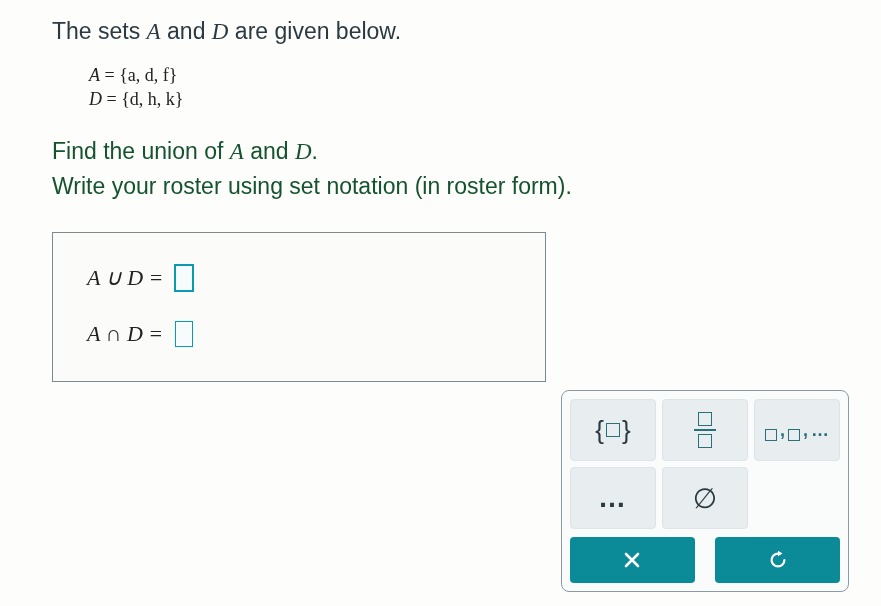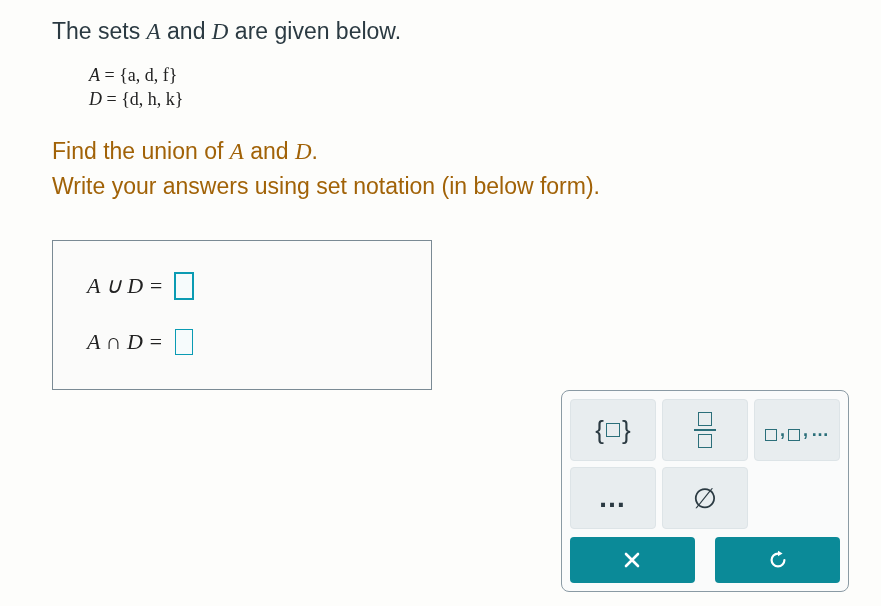--- a/index.html
+++ b/index.html
@@ -29,26 +29,26 @@
     font-family: 'Times New Roman', serif;
     font-style: italic;
     line-height: 1.35;
     margin-bottom: 22px;
     color: #222;
   }
   .set-defs .up { font-style: normal; }
   .instr {
     font-size: 23px;
     line-height: 1.5;
-    color: #a16207;
-    margin-bottom: 36px;
+    color: #14532d;
+    margin-bottom: 28px;
   }
   .answer-box {
     border: 1px solid #7a8a94;
-    width: 380px;
+    width: 494px;
     padding: 18px 22px 26px 34px;
     background: #fbfbfa;
     display: inline-block;
     vertical-align: top;
   }
   .ans-row {
     font-size: 22px;
     font-family: 'Times New Roman', serif;
     font-style: italic;
     color: #222;
@@ -157,21 +157,21 @@
     </div>
     <div>
       <span>D</span><span class="up"> = </span><span class="up">{d, h, k}</span>
     </div>
   </div>
 
   <div class="instr">
     <div>
       <span>Find the union of </span><span class="ital">A</span><span> and </span><span class="ital">D</span><span>.</span>
     </div>
-    <div>Write your answers using set notation (in below form).</div>
+    <div>Write your roster using set notation (in roster form).</div>
   </div>
 
   <div class="answer-box">
     <div class="ans-row">
       <span>A ∪ D =</span>
       <span class="slot active"></span>
     </div>
     <div class="ans-row">
       <span>A ∩ D =</span>
       <span class="slot"></span>

